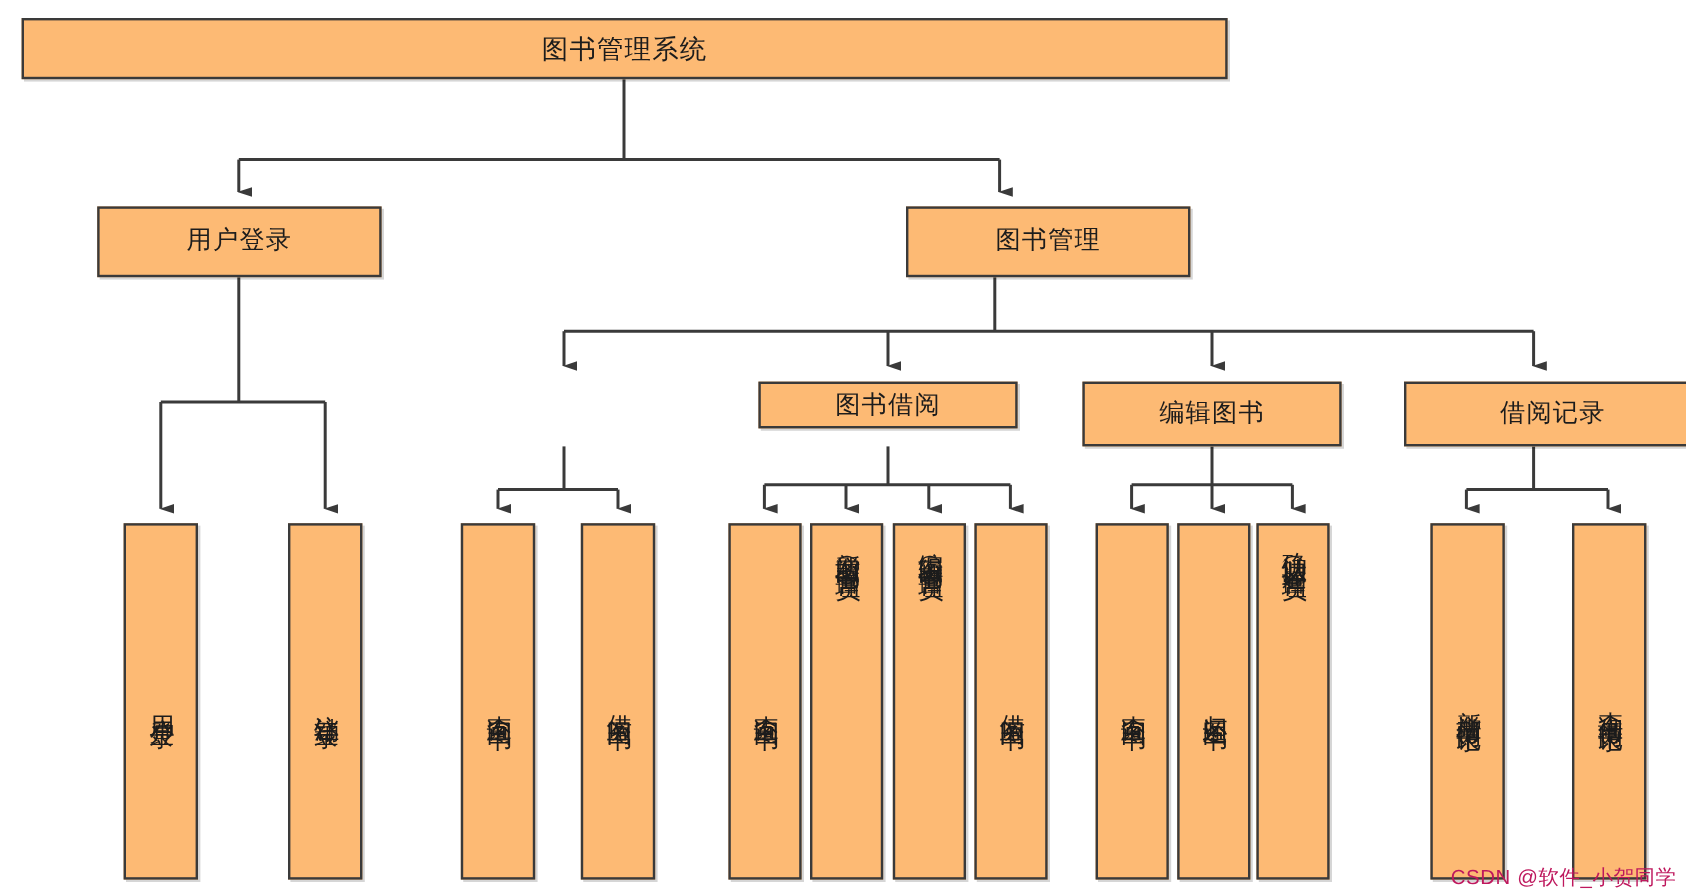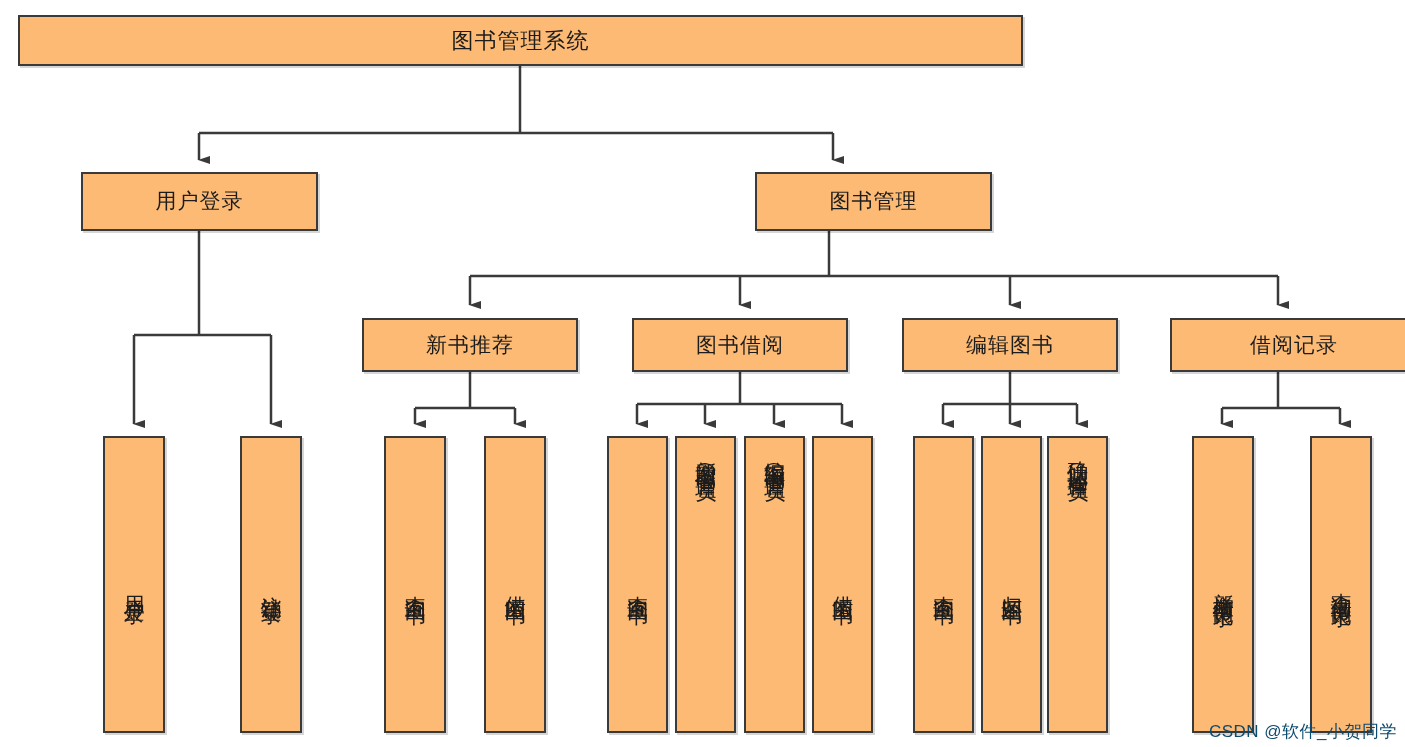--- a/index.html
+++ b/index.html
@@ -72,21 +72,21 @@
   .node.vert.centered {
     align-items: center;
     padding-top: 0;
   }
   
   #watermark {
     position: absolute;
     right: 8px;
     bottom: 4px;
     font-size: 17px;
-    color: #0c4a6e;
+    color: #be185d;
     white-space: nowrap;
     letter-spacing: 0.5px;
   }
 </style>
 </head>
 <body>
 
 <div id="canvas">
 
   <svg id="wires" viewBox="0 0 1405 747" width="1405" height="747" xmlns="http://www.w3.org/2000/svg">
@@ -144,25 +144,22 @@
   </div>
 
   <div class="node horiz" style="left:81px; top:172px; width:237px; height:59px;">
     <span class="label">用户登录</span>
   </div>
 
   <div class="node horiz" style="left:711px; top:172px; width:237px; height:59px;margin-left:44px;">
     <span class="label">图书管理</span>
   </div>
 
-  <div class="node horiz" style="left:362px; top:318px; width:216px; height:54px;">
-    <span class="label">新书推荐</span>
-  </div>
-
-  <div class="node horiz" style="left:632px; top:318px; width:216px; height:54px;font-family:Liberation Serif, serif;">
+
+  <div class="node horiz" style="left:632px; top:318px; width:216px; height:39px;font-family:Liberation Serif, serif;">
     <span class="label">图书借阅</span>
   </div>
 
   <div class="node horiz" style="left:902px; top:318px; width:216px; height:54px;">
     <span class="label">编辑图书</span>
   </div>
 
   <div class="node horiz" style="left:1170px; top:318px; width:248px; height:54px;">
     <span class="label">借阅记录</span>
   </div>

